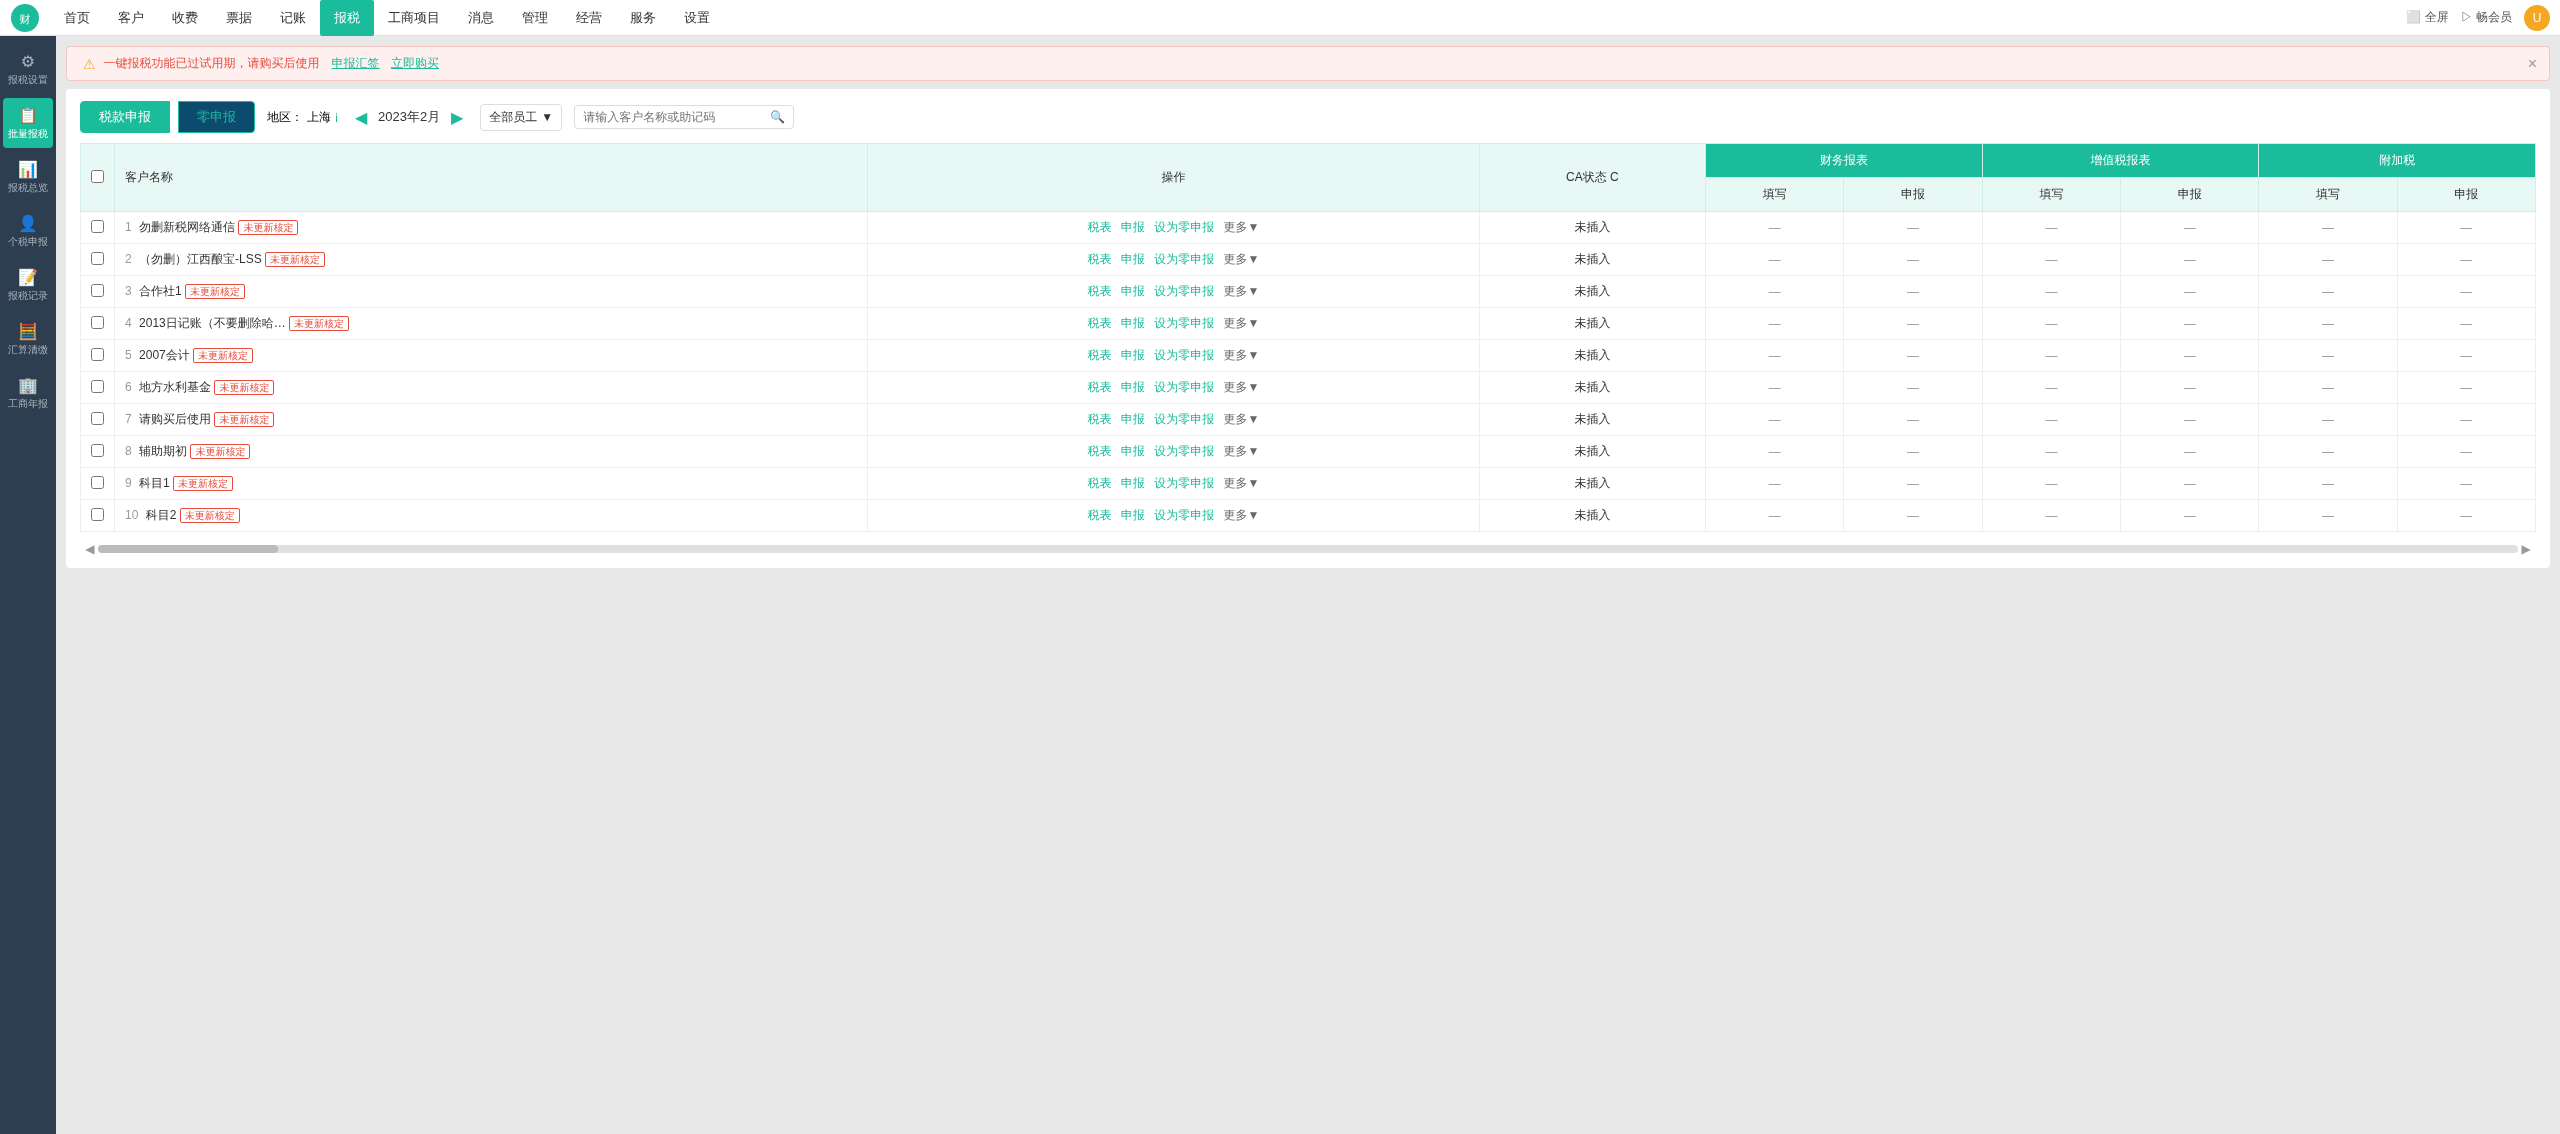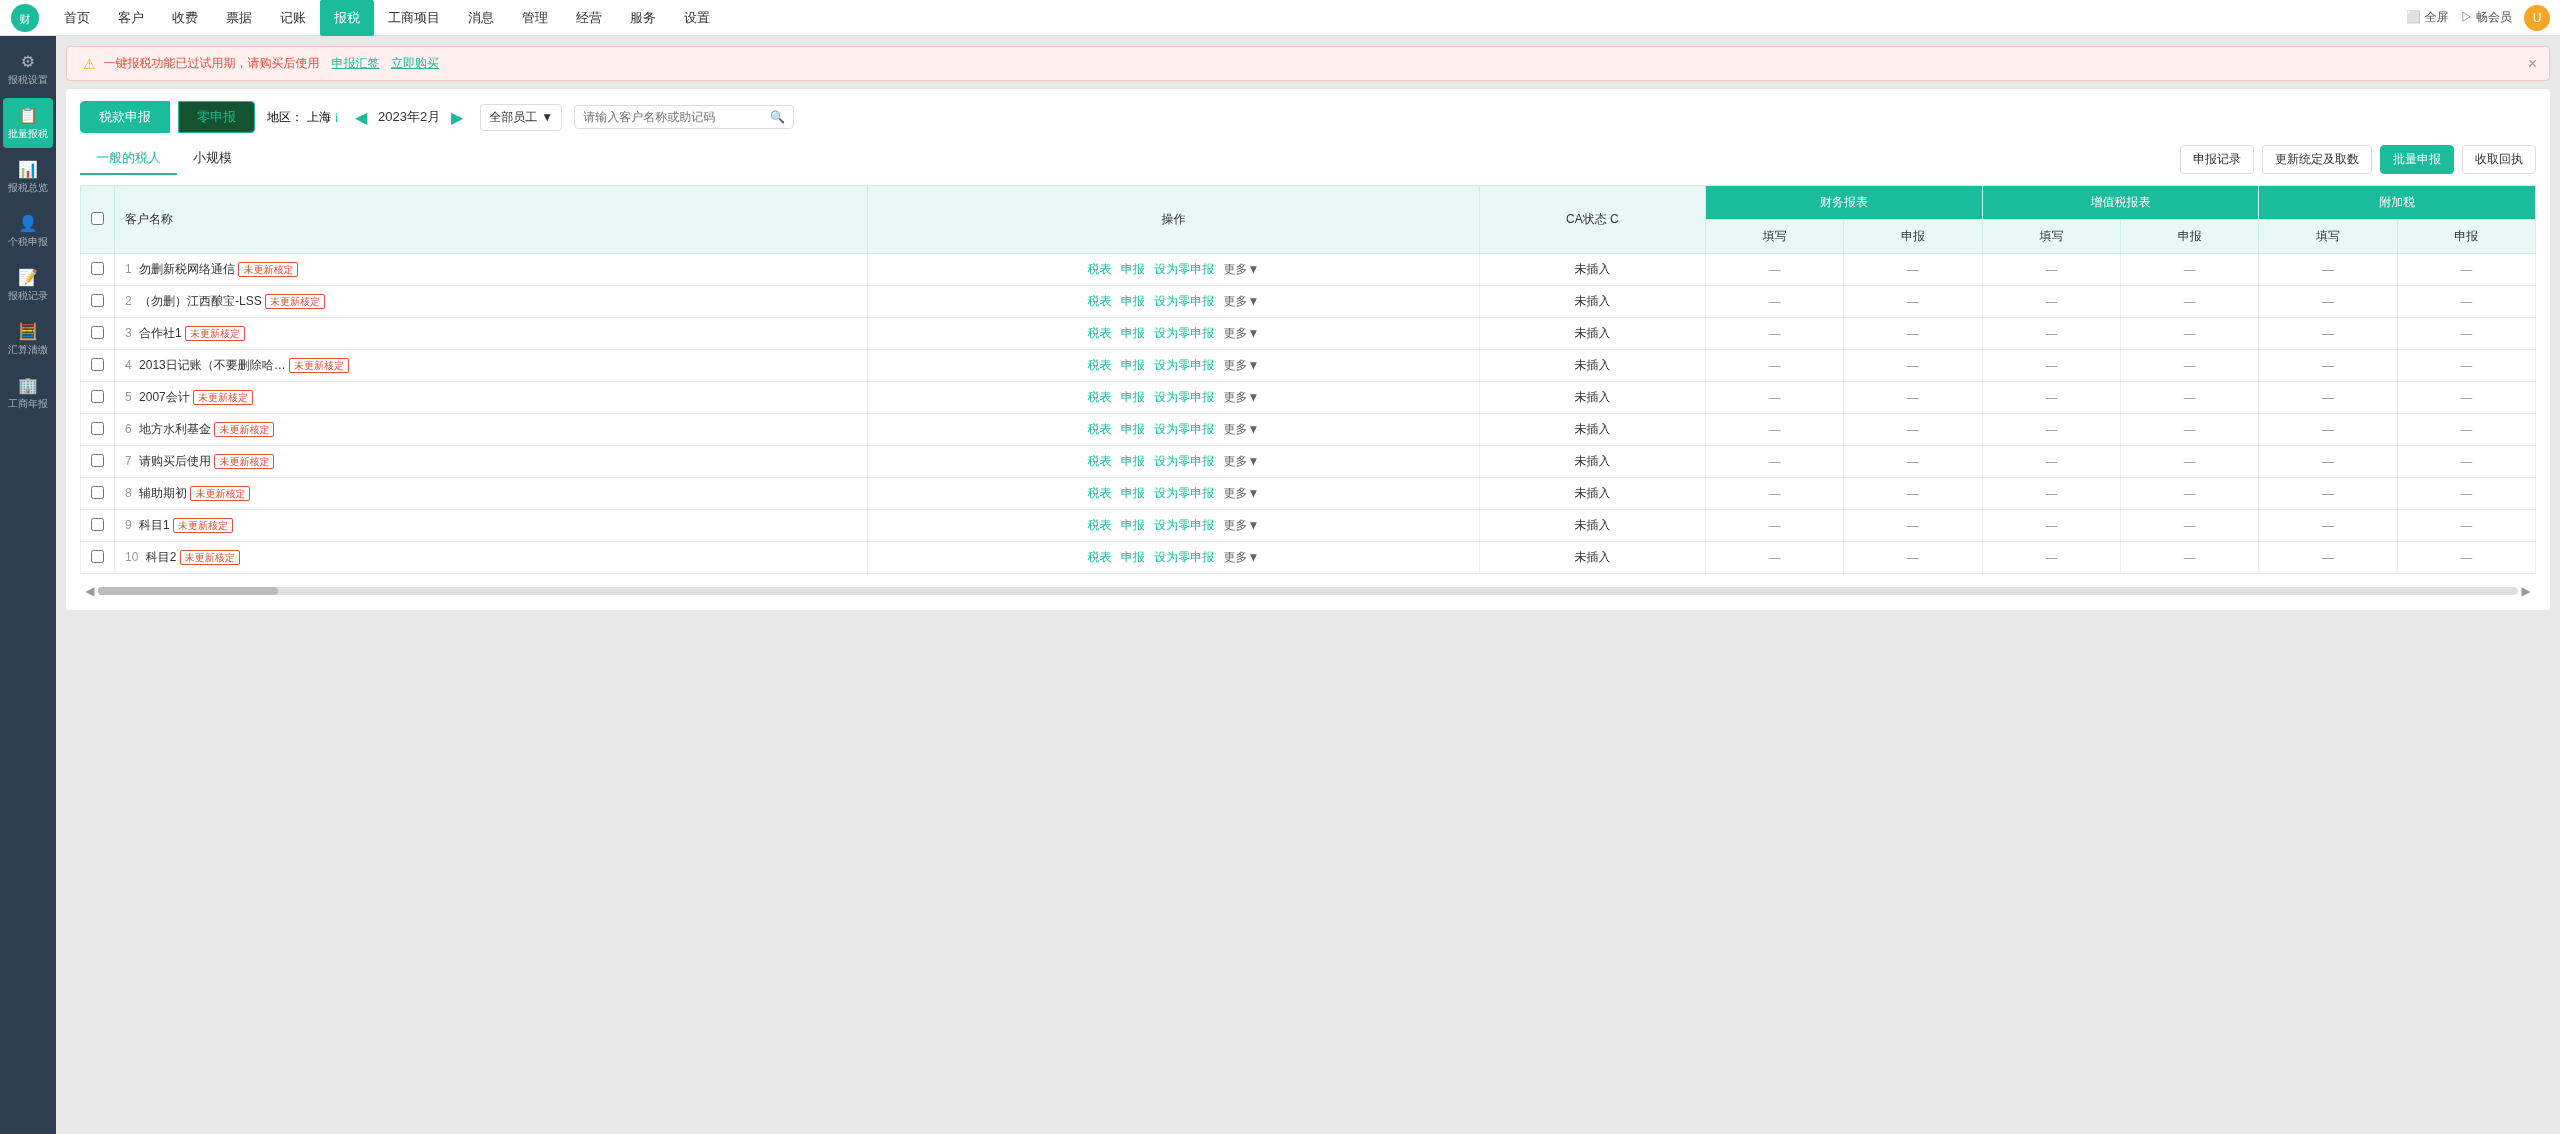--- a/index.html
+++ b/index.html
@@ -33,21 +33,21 @@
     .banner { background: #fff0f0; border: 1px solid #f5c6c6; border-radius: 4px; padding: 8px 16px; display: flex; align-items: center; gap: 8px; font-size: 12px; color: #e74c3c; position: relative; }
     .banner .warn-icon { color: #f5a623; font-size: 14px; }
     .banner .links a { color: #1abc9c; text-decoration: underline; cursor: pointer; margin: 0 4px; }
     .banner .close-btn { position: absolute; right: 12px; top: 50%; transform: translateY(-50%); cursor: pointer; color: #999; font-size: 16px; }
 
     
     .tab-area { background: #fff; border-radius: 4px; padding: 12px 14px; display: flex; flex-direction: column; gap: 10px; }
 
     
     .tab-row { display: flex; align-items: flex-start; gap: 8px; }
-    .tab-btn { padding: 6px 18px; border: 1px solid #1abc9c; cursor: pointer; font-size: 13px; background: #14532d; color: #1abc9c; }
+    .tab-btn { padding: 6px 18px; border: 1px solid #1abc9c; cursor: pointer; font-size: 13px; background: #0c4a6e; color: #1abc9c; }
     .tab-btn:first-child { border-radius: 4px 0 0 4px; }
     .tab-btn:last-child { border-radius: 0 4px 4px 0; }
     .tab-btn.active { background: #1abc9c; color: #fff; }
     .region-info { display: flex; align-items: center; gap: 4px; }
     .info-icon { color: #1abc9c; font-size: 12px; cursor: pointer; }
     .date-nav { display: flex; align-items: center; gap: 6px; }
     .date-nav-btn { width: 22px; height: 22px; border: none; background: none; cursor: pointer; color: #1abc9c; font-size: 16px; display: flex; align-items: center; justify-content: center; }
     .date-display { font-size: 13px; color: #333; }
     .dept-select { border: 1px solid #ddd; border-radius: 4px; padding: 4px 8px; font-size: 12px; color: #333; cursor: pointer; display: flex; align-items: center; gap: 4px; }
     .search-box { border: 1px solid #ddd; border-radius: 4px; padding: 4px 8px; font-size: 12px; display: flex; align-items: center; gap: 0; flex: 1; max-width: 220px; }
@@ -195,32 +195,20 @@
           <span>全部员工</span>
           <span>▼</span>
         </div>
 
         <div class="search-box">
           <input type="text" placeholder="请输入客户名称或助记码" style="">
           <span class="search-icon">🔍</span>
         </div>
       </div>
 
-      <div style="display:flex; align-items:center;">
-        <div class="type-tabs">
-          <div class="type-tab active">一般的税人</div>
-          <div class="type-tab">小规模</div>
-        </div>
-        <div class="action-btns">
-          <button class="action-btn secondary">申报记录</button>
-          <button class="action-btn secondary">更新统定及取数</button>
-          <button class="action-btn primary">批量申报</button>
-          <button class="action-btn secondary">收取回执</button>
-        </div>
-      </div>
 
       <div class="table-wrap">
         <table>
           <thead>
             <tr>
               <th rowspan="2" style="width:30px;"><input type="checkbox" style=""></th>
               <th rowspan="2" class="left">客户名称</th>
               <th rowspan="2">操作</th>
               <th rowspan="2">CA状态 C</th>
               <th colspan="2" class="col-group-header">财务报表</th>

